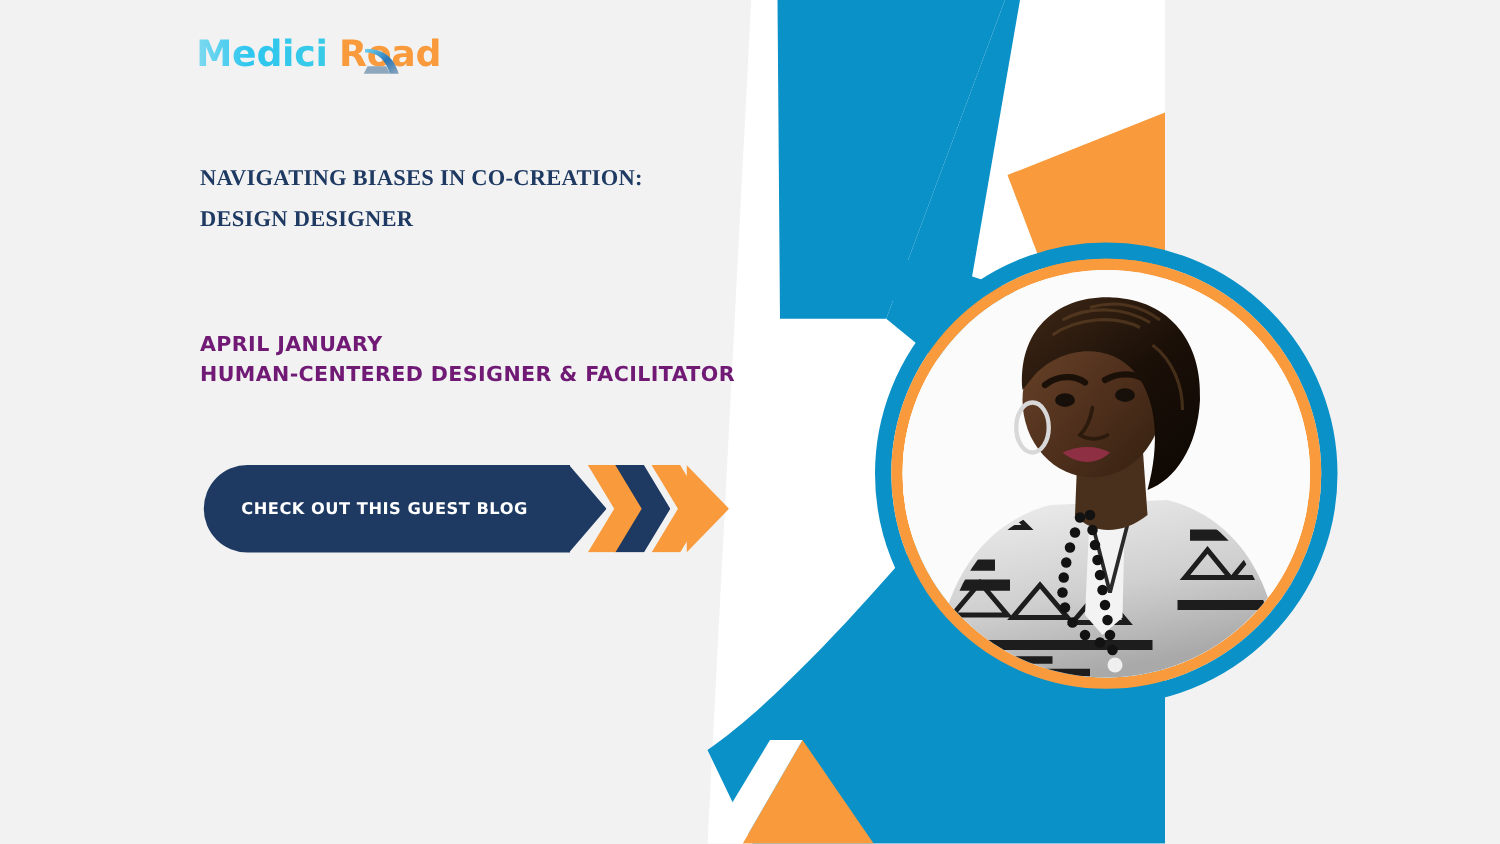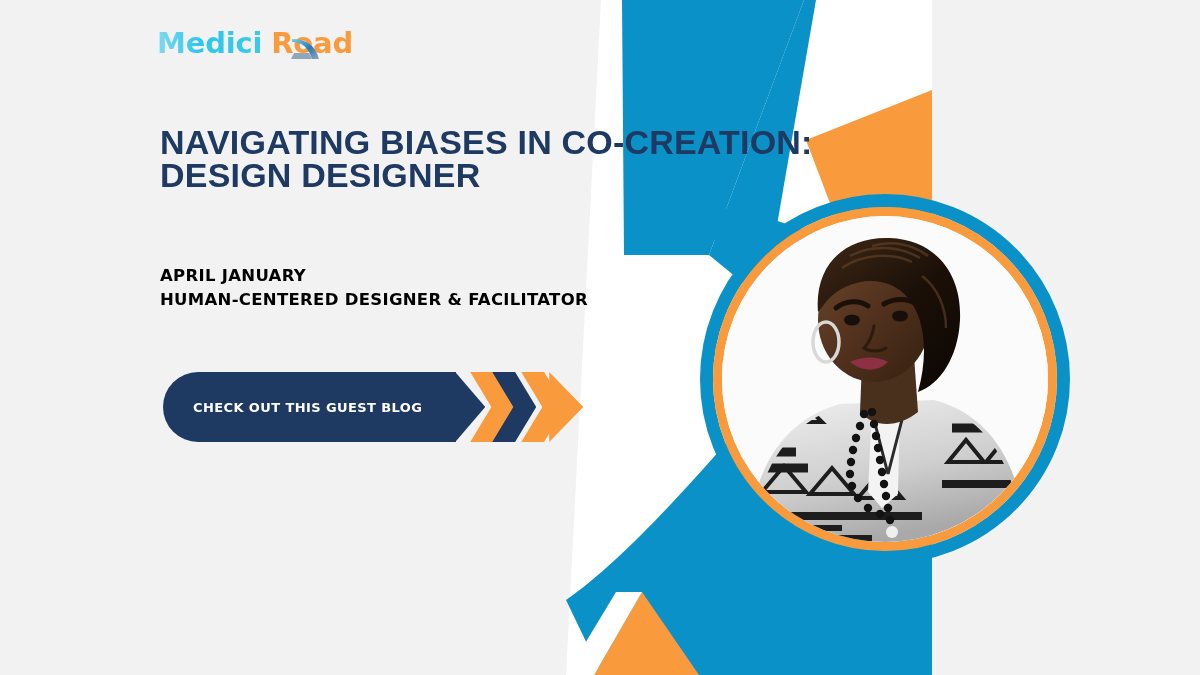--- a/index.html
+++ b/index.html
@@ -35,30 +35,30 @@
   }
   #logo-road-swoosh {
     position:absolute; left:19px; top:13px;
     width:30px; height:22px; pointer-events:none;
   }
 
   
   #headline {
     position:absolute; left:160px; top:126px; width:590px;
     color:#1e3a62;
-    font-family:Liberation Sans, sans-serif;
-    font-size:34px; font-weight:700;
+    font-family:Liberation Serif, serif;
+    font-size:18px; font-weight:700;
     line-height:33px; letter-spacing:0.2px;
   }
   #headline .hl-line { display:block; white-space:nowrap; }
 
   
   #byline {
     position:absolute; left:160px; top:264px;
-    color:#000000;
+    color:#701a75;
     font-family:"DejaVu Sans", sans-serif;
     font-size:16.5px; font-weight:700;
     line-height:24px; letter-spacing:0.3px;
   }
   #byline .by-line { display:block; white-space:nowrap; }
 
   
   #cta-group {
     position:absolute; left:163px; top:372px;
     height:70px; display:flex; align-items:stretch;

